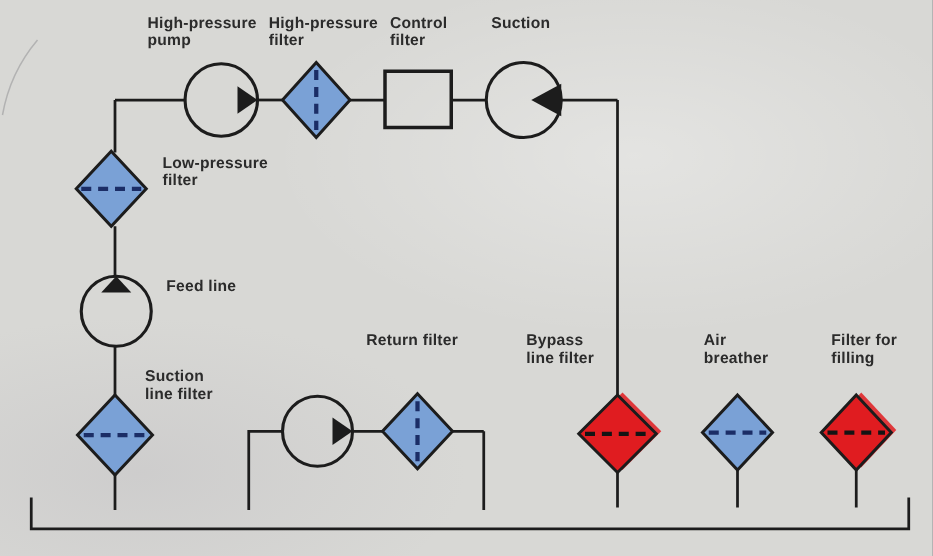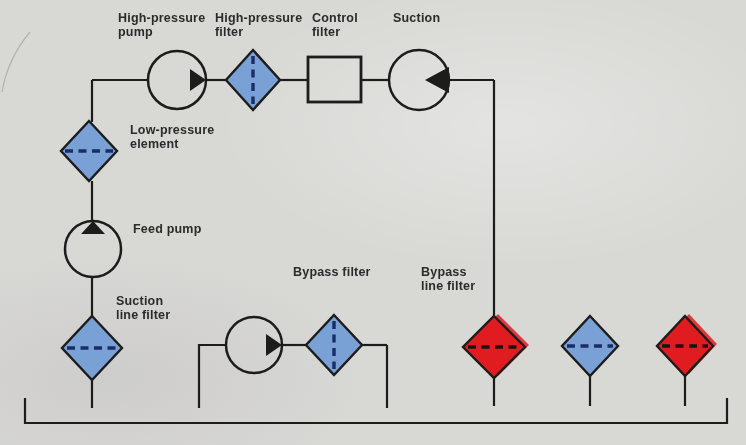--- a/index.html
+++ b/index.html
@@ -130,21 +130,25 @@
   </svg>
 
   <div class="lbl" style="left:118px;top:11px">High-pressure
 pump</div>
   <div class="lbl" style="left:215px;top:11px">High-pressure
 filter</div>
   <div class="lbl" style="left:312px;top:11px">Control
 filter</div>
   <div class="lbl" style="left:393px;top:11px">Suction</div>
   <div class="lbl" style="left:130px;top:123px">Low-pressure
-element</div>
-  <div class="lbl" style="left:133px;top:222px">Feed pump</div>
+filter</div>
+  <div class="lbl" style="left:133px;top:222px">Feed line</div>
   <div class="lbl" style="left:116px;top:294px">Suction
 line filter</div>
-  <div class="lbl" style="left:293px;top:265px">Bypass filter</div>
+  <div class="lbl" style="left:293px;top:265px">Return filter</div>
   <div class="lbl" style="left:421px;top:265px">Bypass
 line filter</div>
+  <div class="lbl" style="left:563px;top:265px">Air
+breather</div>
+  <div class="lbl" style="left:665px;top:265px">Filter for
+filling</div>
 
 </div>
 
 </body></html>

